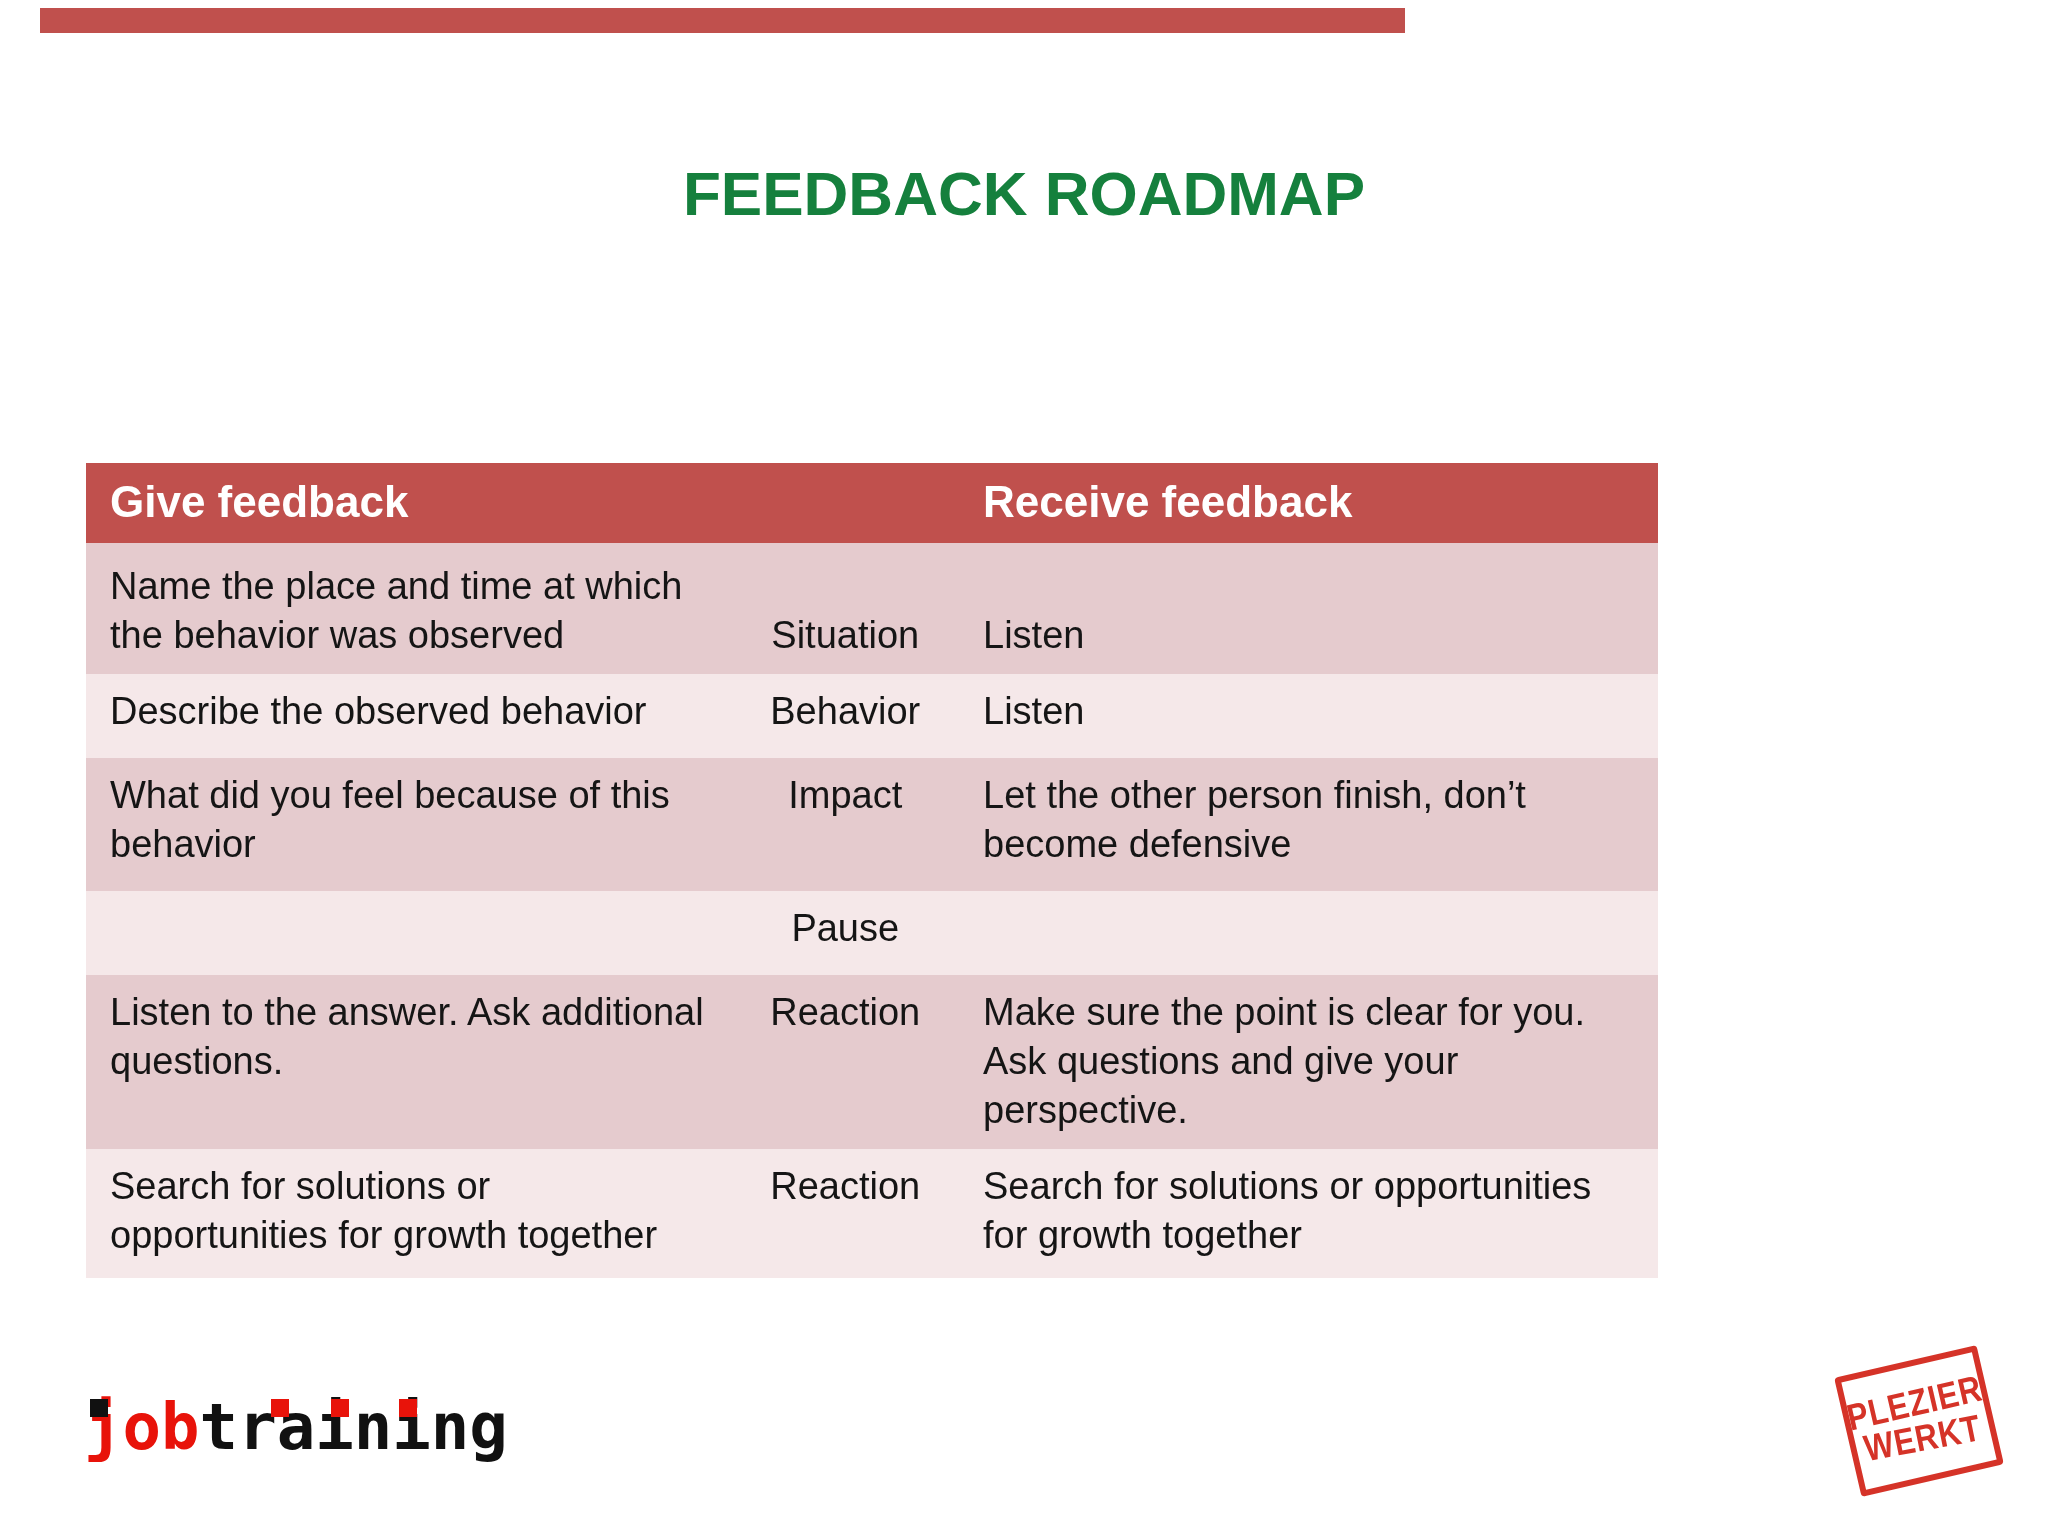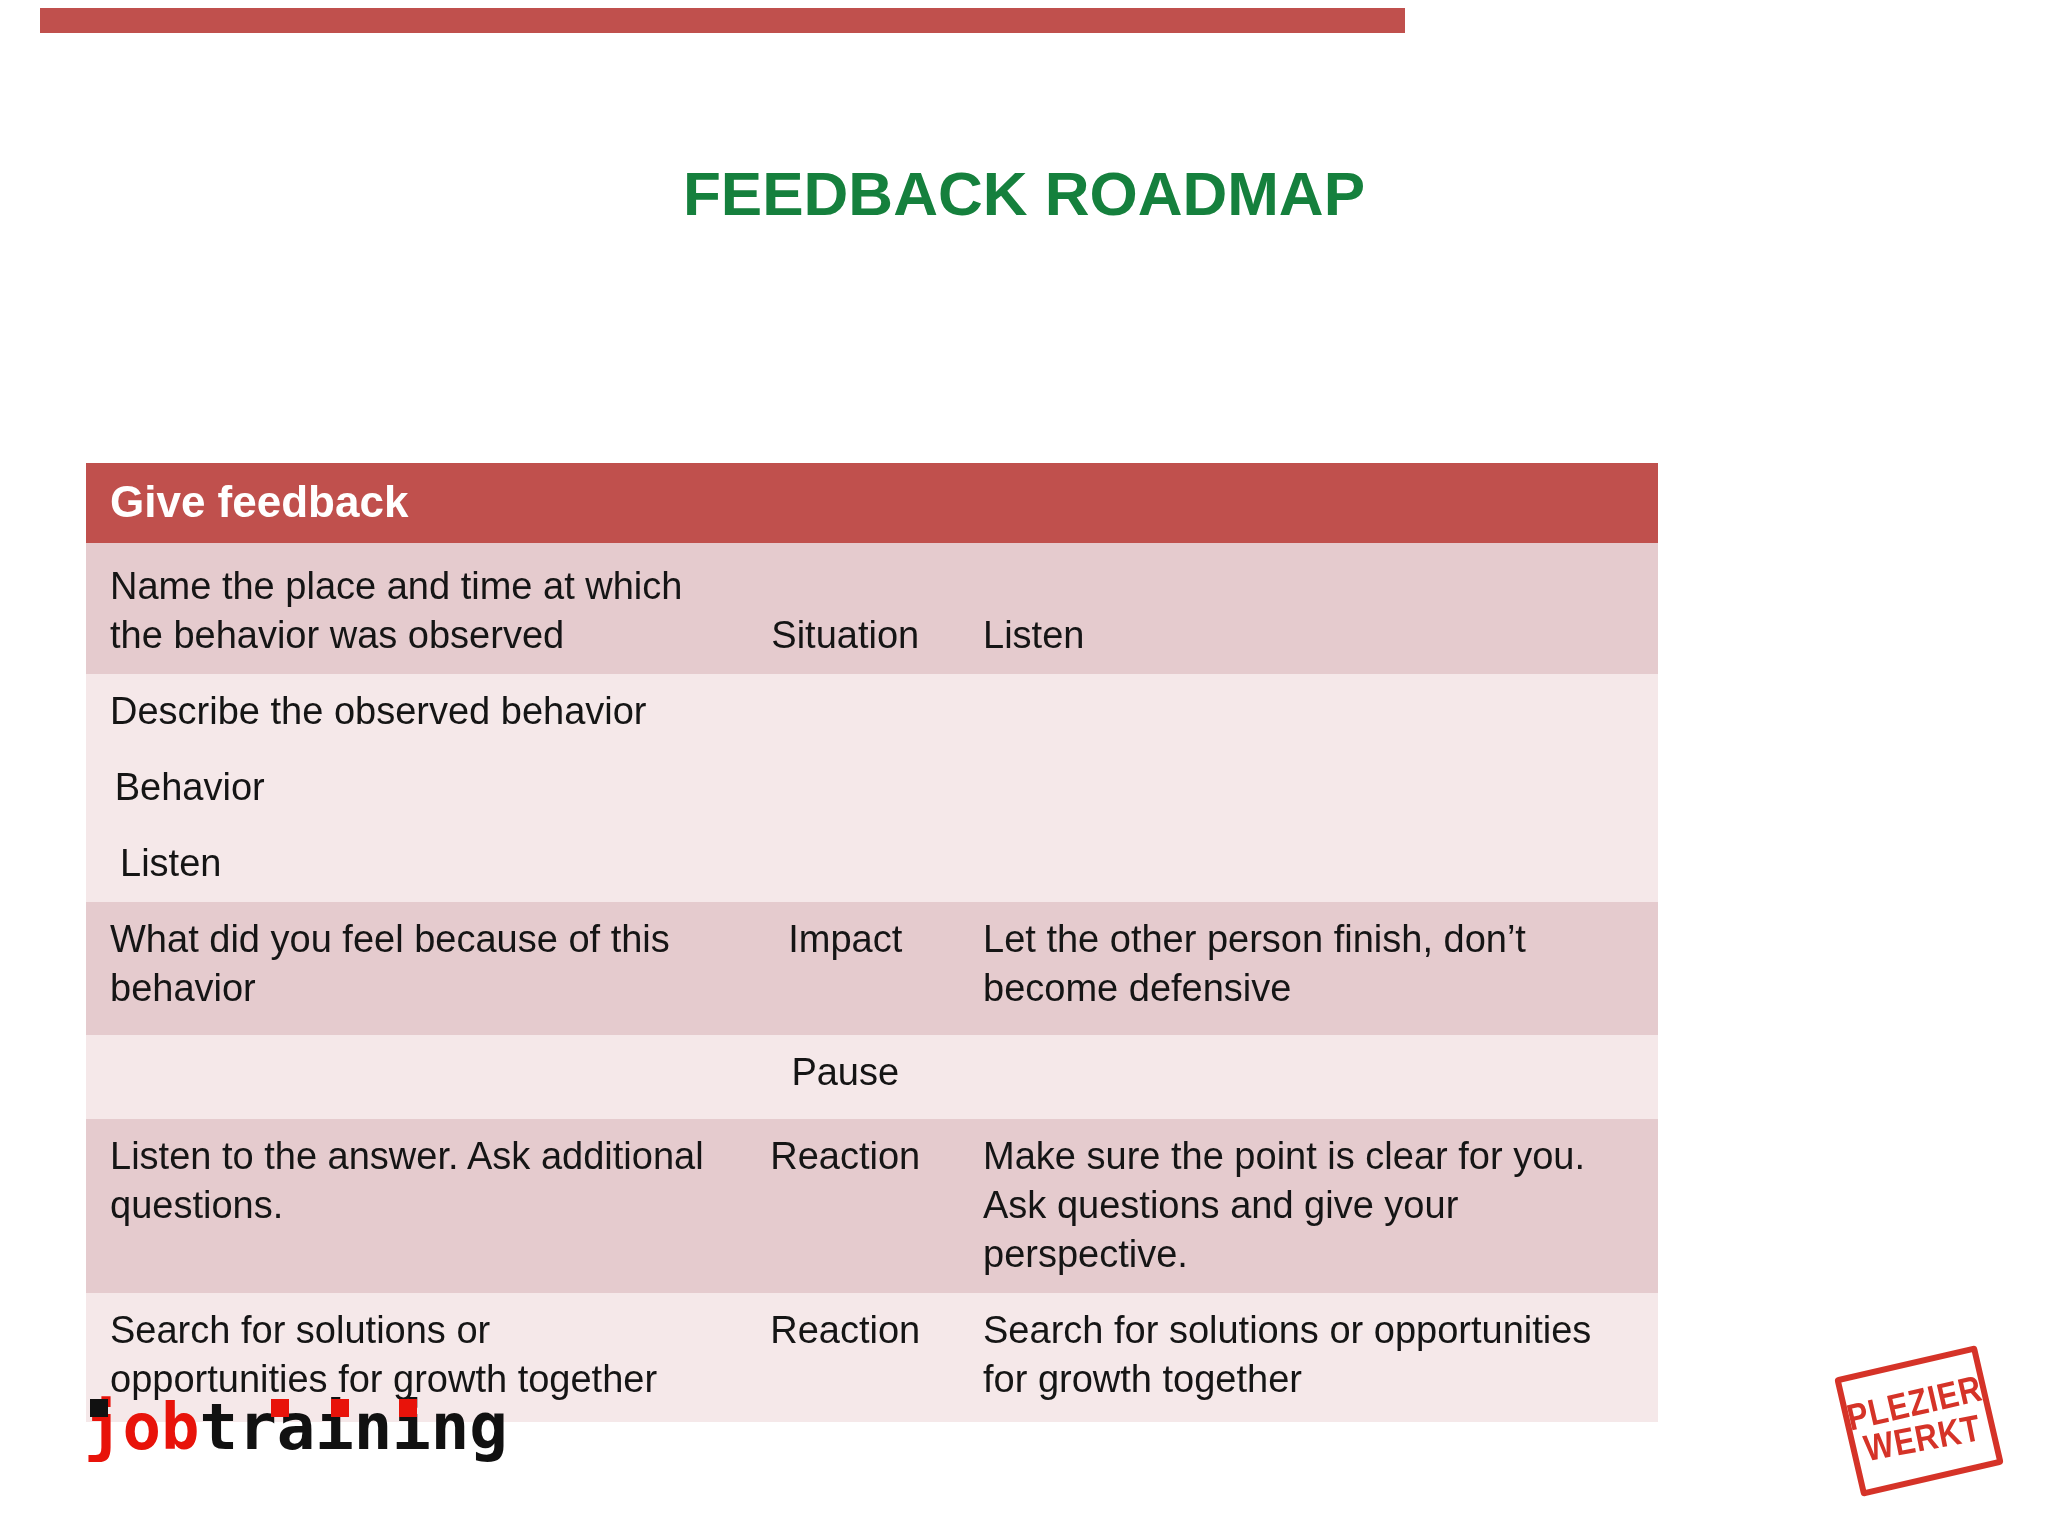--- a/index.html
+++ b/index.html
@@ -21,21 +21,21 @@
   .c2{width:13.2%;text-align:center;}
   .c3{width:45.1%;padding-left:34px;padding-right:60px;}
 
   .thead{background:var(--header_red);color:#ffffff;font-weight:bold;font-size:44px;
          min-height:80px;align-items:center;}
   .thead .cell{padding-top:0;padding-bottom:4px;}
 
   .dark{background:var(--band_dark);}
   .light{background:var(--band_light);}
   #table-body .trow:nth-child(1){min-height:131px;align-items:flex-end;}
-  #table-body .trow:nth-child(2){min-height:84px;flex-direction:column;}
+  #table-body .trow:nth-child(2){min-height:84px;}
   #table-body .trow:nth-child(3){min-height:133px;}
   #table-body .trow:nth-child(4){min-height:84px;}
   #table-body .trow:nth-child(5){min-height:133px;}
   #table-body .trow:nth-child(6){min-height:129px;}
 
   .logo{position:absolute;left:84px;top:1398px;height:90px;
         font-family:"DejaVu Sans Mono",monospace;font-weight:bold;font-size:64px;
         line-height:58px;white-space:nowrap;}
   .logo .red{color:var(--logo_red);}
   .logo .blk{color:#111;}
@@ -57,20 +57,21 @@
 <body style="--header_red: #c0504d; --band_dark: #e5cbce; --band_light: #f5e8e9; --logo_red: #e8130a; --stamp_red: #d3291d; --accent_bar: #c0504d;">
 
 <div class="accent-bar"></div>
 
 <h1 class="slide-title">FEEDBACK ROADMAP</h1>
 
 <div class="feedback-table">
   <div class="trow thead">
     <div class="cell c1">Give feedback</div>
     <div class="cell c2"></div>
+    <div class="cell c3">Receive feedback</div>
   </div>
   <div id="table-body">
   <div class="trow dark">
     <div class="cell c1">Name the place and time at which the behavior was observed</div>
     <div class="cell c2">Situation</div>
     <div class="cell c3">Listen</div>
   </div>
 
   <div class="trow light">
     <div class="cell c1">Describe the observed behavior</div>

